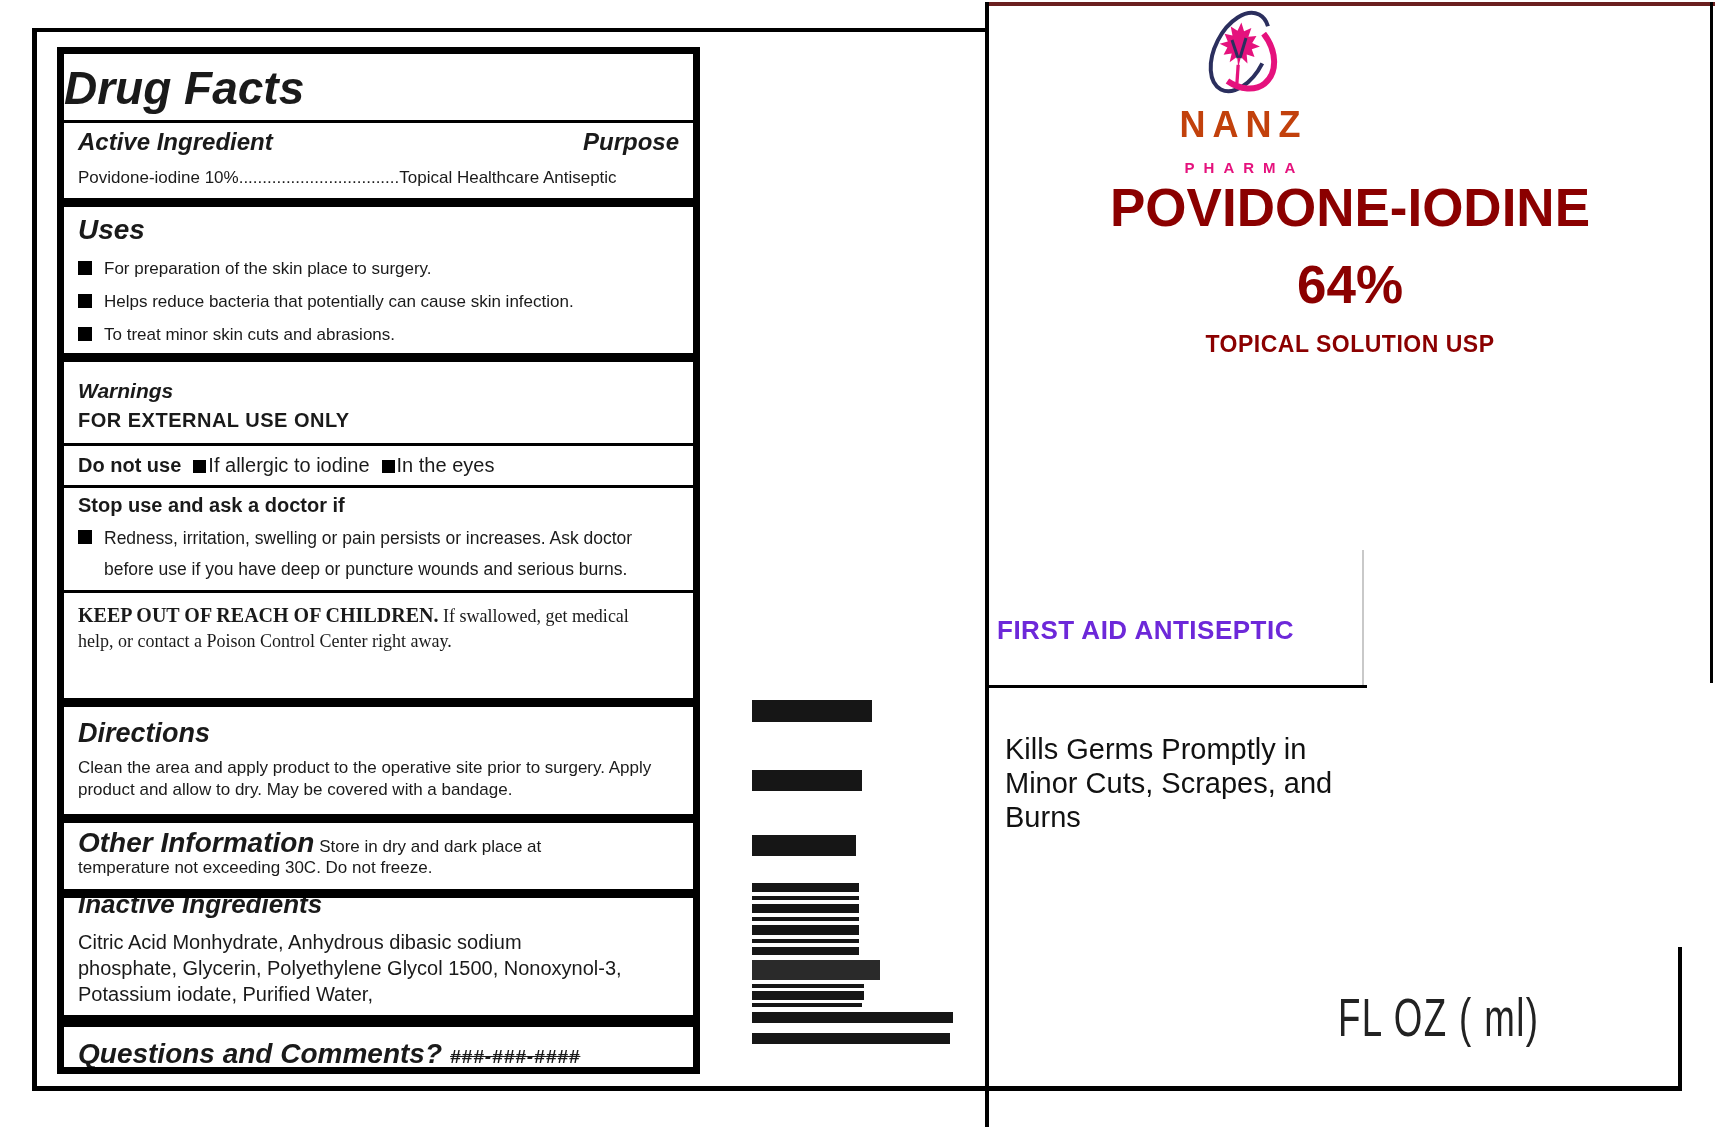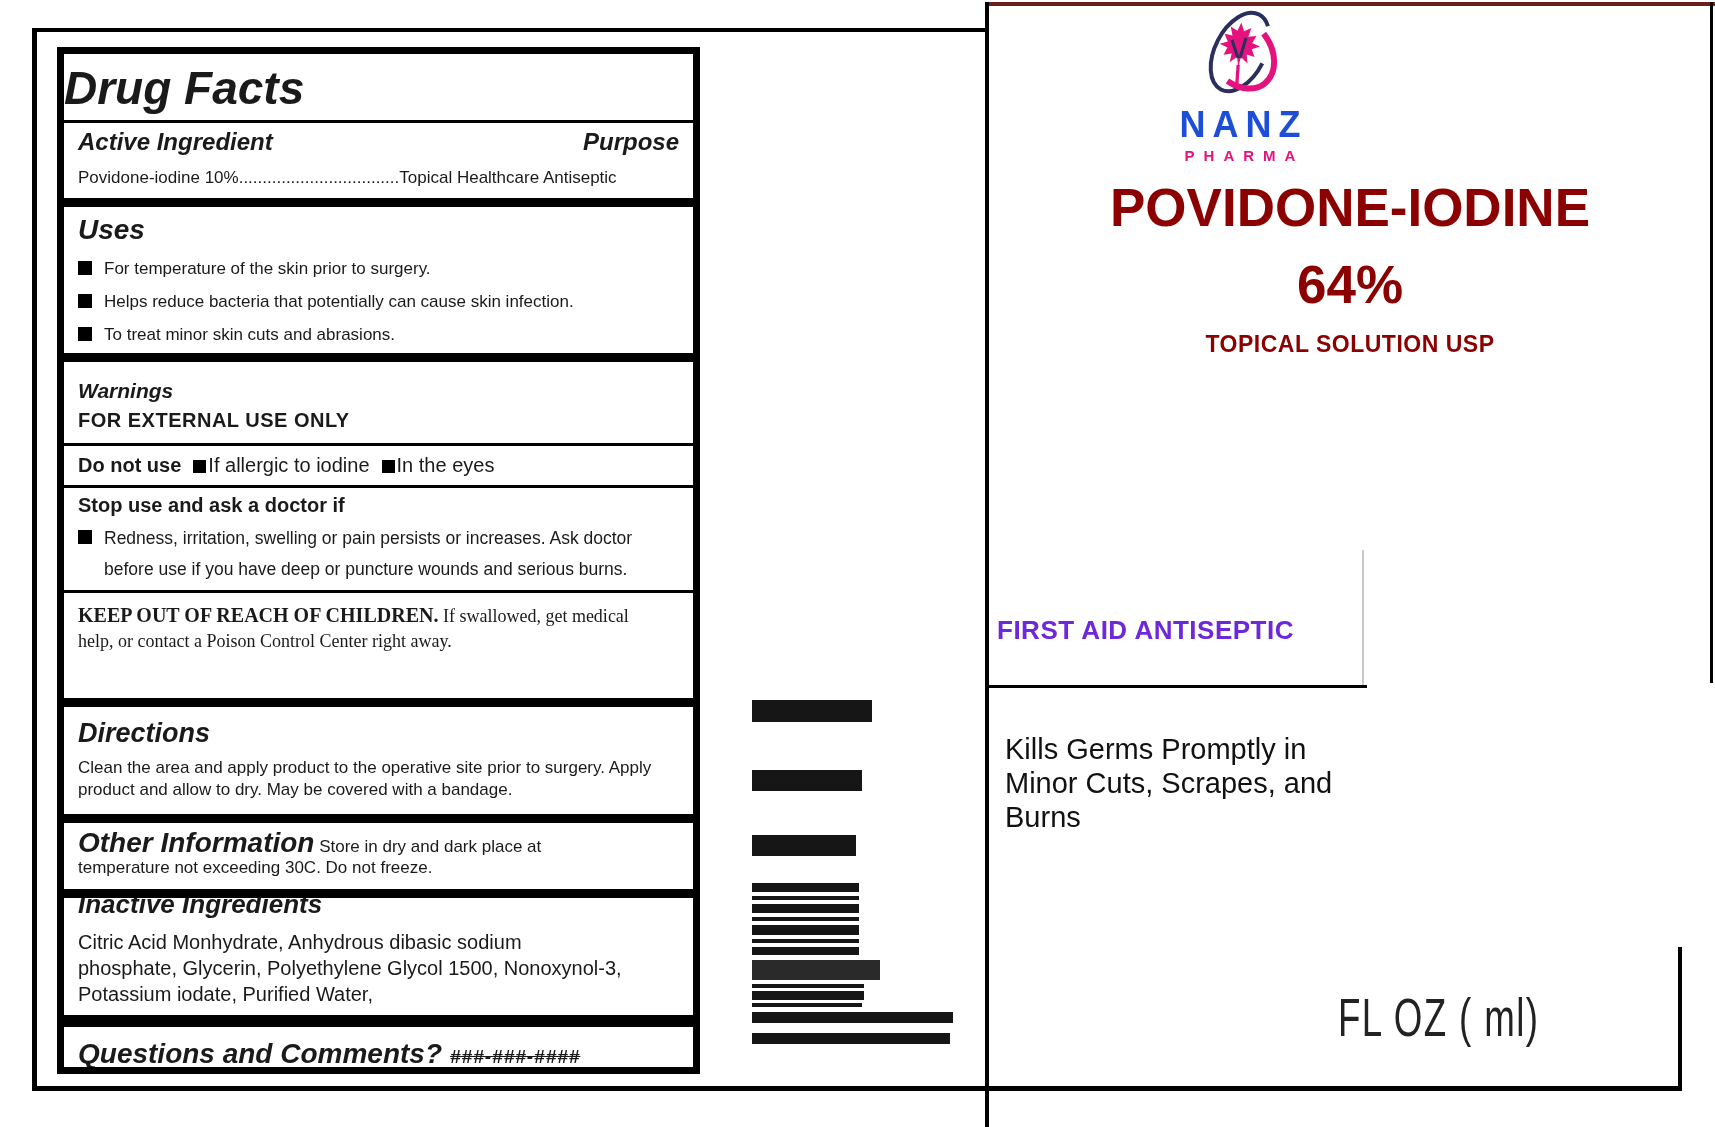--- a/index.html
+++ b/index.html
@@ -64,22 +64,22 @@
   .inactive-body{font-size:20px;line-height:1.3;margin-top:9px;width:548px;}
   .sec-questions{border-top:12px solid #000;padding:11px 14px 6px;}
   .q-h{font-size:28px;}
   .q-phone{font-size:19px;font-style:italic;font-weight:bold;text-decoration:line-through;margin-left:8px;letter-spacing:1px;}
 
   
   .bar{position:absolute;left:752px;background:#161616;}
 
   
   #logo{position:absolute;left:1152px;top:6px;width:176px;text-align:center;}
-  #brand-name{font-size:36px;font-weight:bold;letter-spacing:7px;color:#1d4ed8;margin-top:0px;padding-left:7px;}
-  #brand-sub{font-size:15px;font-weight:bold;letter-spacing:9px;color:#e5127d;margin-top:1px;padding-left:9px;}
+  #brand-name{font-size:36px;font-weight:bold;letter-spacing:7px;color:#c2410c;margin-top:0px;padding-left:7px;}
+  #brand-sub{font-size:15px;font-weight:bold;letter-spacing:9px;color:#e5127d;margin-top:13px;padding-left:9px;}
   #title-block{position:absolute;left:987px;top:180px;width:726px;text-align:center;color:#8B0000;}
   #product-name{font-size:53px;font-weight:bold;line-height:1.05;}
   #strength{font-size:53px;font-weight:bold;margin-top:18px;}
   #dosage-form{font-size:23px;font-weight:bold;margin-top:16px;letter-spacing:.5px;}
   #first-aid{position:absolute;left:997px;top:615px;font-size:26px;font-weight:bold;color:#6d28d9;letter-spacing:.5px;}
   #claim{position:absolute;left:1005px;top:733px;width:368px;font-size:29px;line-height:1.17;color:#111;}
   #volume{position:absolute;left:1338px;top:986px;font-size:54px;font-weight:400;color:#222;
           transform:scaleX(0.68);transform-origin:left center;letter-spacing:2px;white-space:nowrap;}
 </style>
 </head>
@@ -106,21 +106,21 @@
       <span class="bi">Active Ingredient</span>
       <span class="bi">Purpose</span>
     </div>
     <div class="ai-line">Povidone-iodine 10%..................................Topical Healthcare Antiseptic</div>
   </div>
 
   <div class="sec sec-uses thick-b">
     <div class="h bi">Uses</div>
     <div class="bullet-line">
       <span class="sq"></span>
-      <span>For temperature of the skin prior to surgery.</span>
+      <span>For preparation of the skin place to surgery.</span>
     </div>
     <div class="bullet-line">
       <span class="sq"></span>
       <span>Helps reduce bacteria that potentially can cause skin infection.</span>
     </div>
     <div class="bullet-line">
       <span class="sq"></span>
       <span>To treat minor skin cuts and abrasions.</span>
     </div>
   </div>

